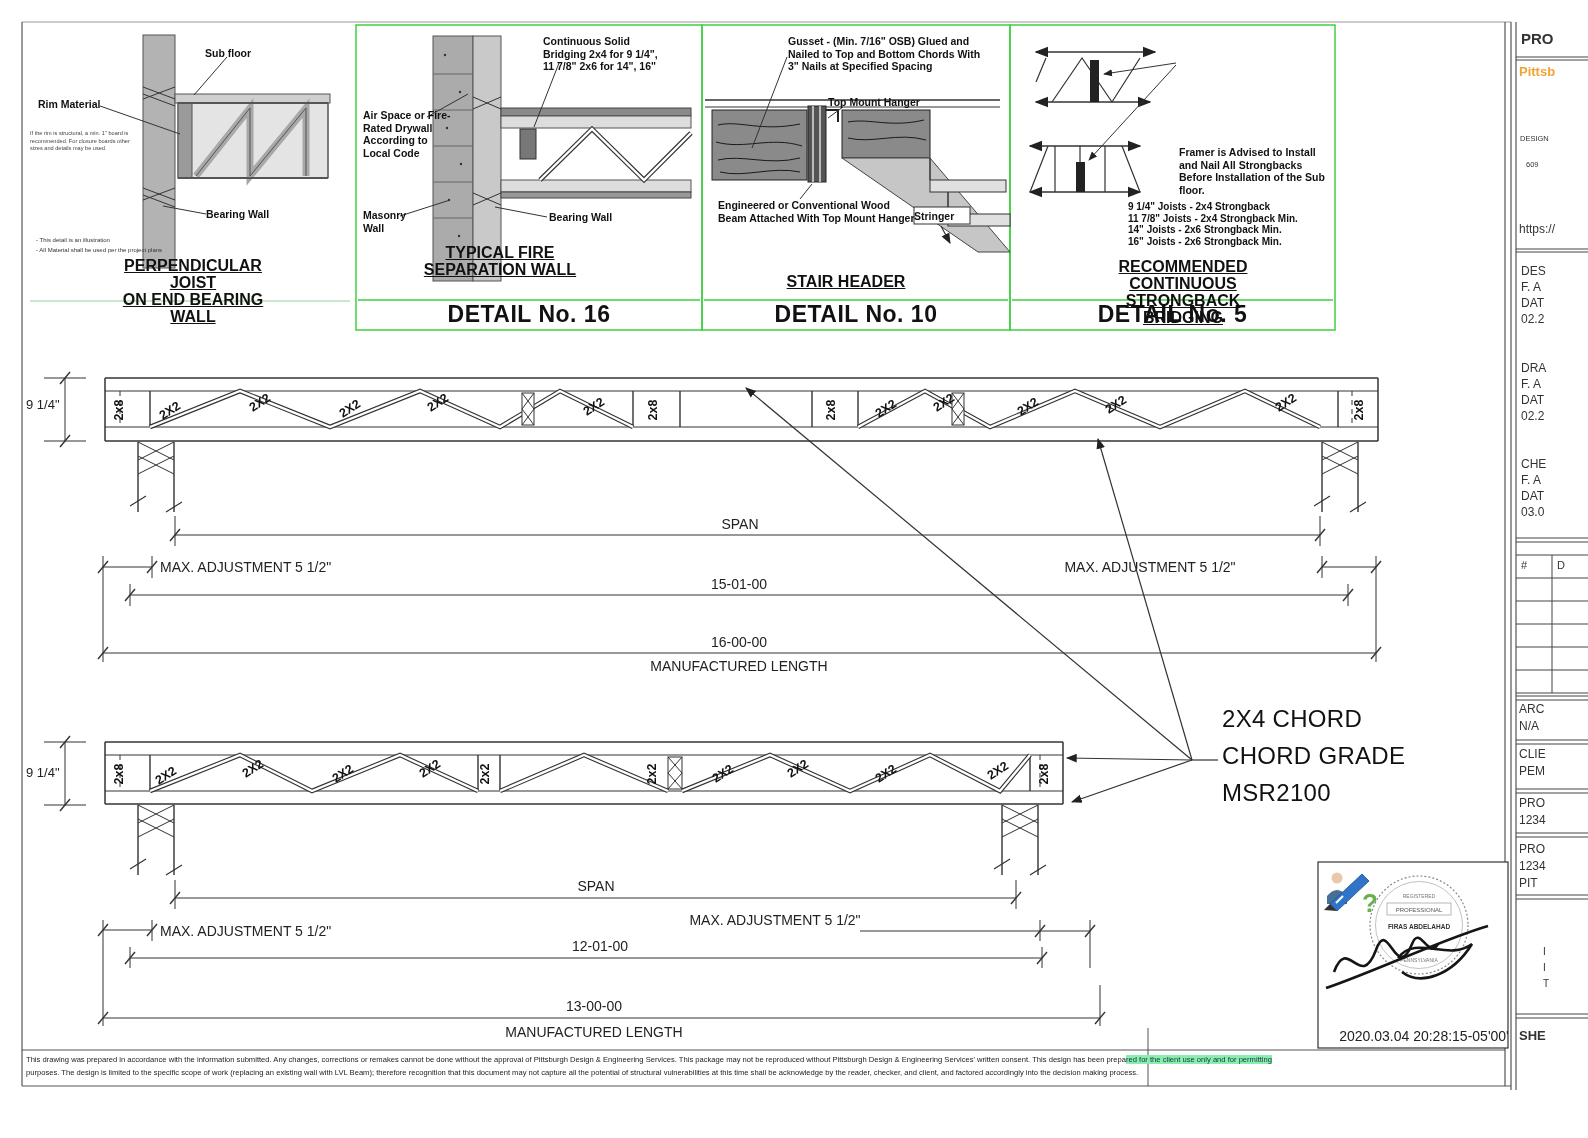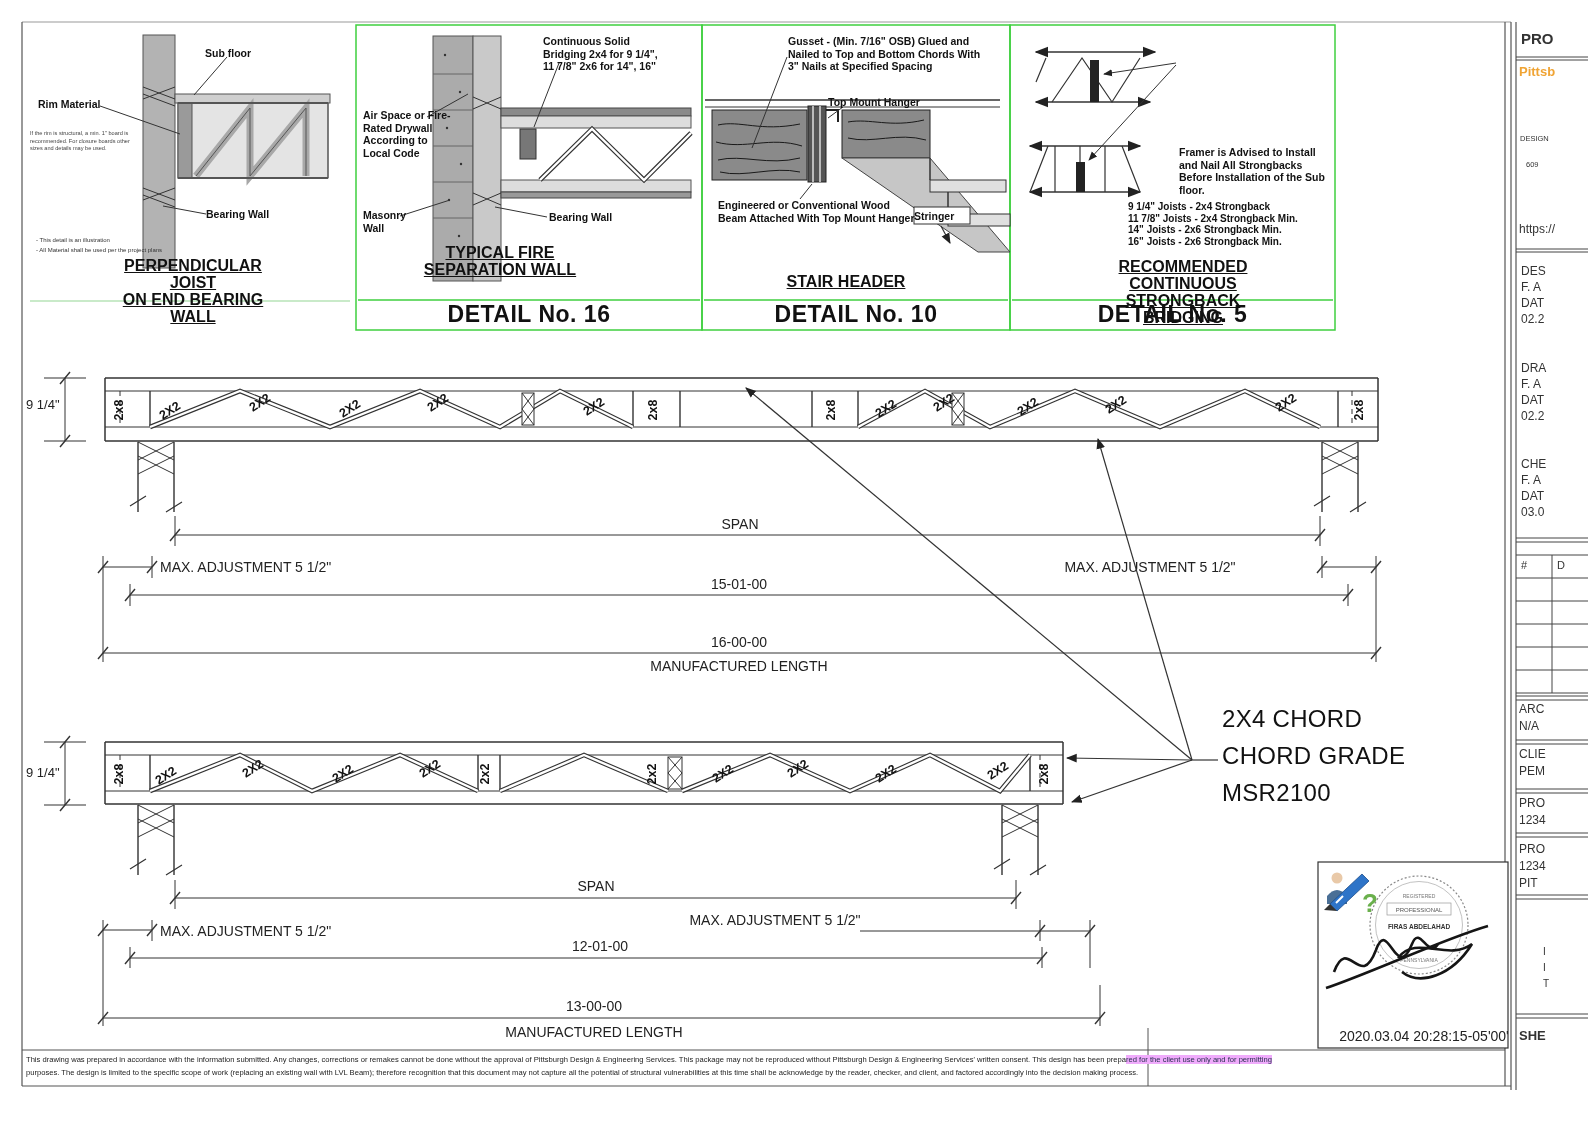--- a/index.html
+++ b/index.html
@@ -12,21 +12,21 @@
   .tiny{position:absolute;font-size:5.6px;line-height:7.6px;color:#444;font-weight:normal;}
   .fnote{position:absolute;font-size:6px;line-height:9px;color:#333;}
   .cap{position:absolute;font-weight:bold;font-size:16px;line-height:17px;color:#111;text-align:center;}
   .cap span{display:block;text-decoration:underline;}
   .dlabel{position:absolute;font-size:23px;font-weight:bold;color:#111;text-align:center;letter-spacing:.5px;}
   .spec{position:absolute;font-weight:bold;font-size:10px;line-height:11.5px;color:#111;}
   .chordnote{position:absolute;font-size:24px;line-height:37px;color:#111;letter-spacing:.3px;}
   .tstamp{position:absolute;font-size:14px;color:#222;text-align:center;}
   .tb{position:absolute;font-size:11px;color:#333;}
   .disc{position:absolute;font-size:7.6px;line-height:13.2px;color:#222;white-space:nowrap;overflow:hidden;}
-  .struck{background:#f0abfc;color:#26314f;margin-top:20px;}
+  .struck{background:#86efac;color:#26314f;margin-top:20px;}
   
   text{font-family:"Liberation Sans",sans-serif;}
   .dim{font-size:14px;fill:#222;}
   .mem{font-size:12.5px;font-weight:bold;fill:#111;}
   .dep{font-size:13px;fill:#222;}
   .st1{font-size:5px;fill:#777;}
   .st2{font-size:6px;fill:#555;}
   .st3{font-size:6.5px;fill:#333;font-weight:bold;}
   .qm{font-size:26px;font-weight:bold;fill:#6ab04c;}
   .wB{stroke:#333;stroke-width:4.6;fill:none;}

